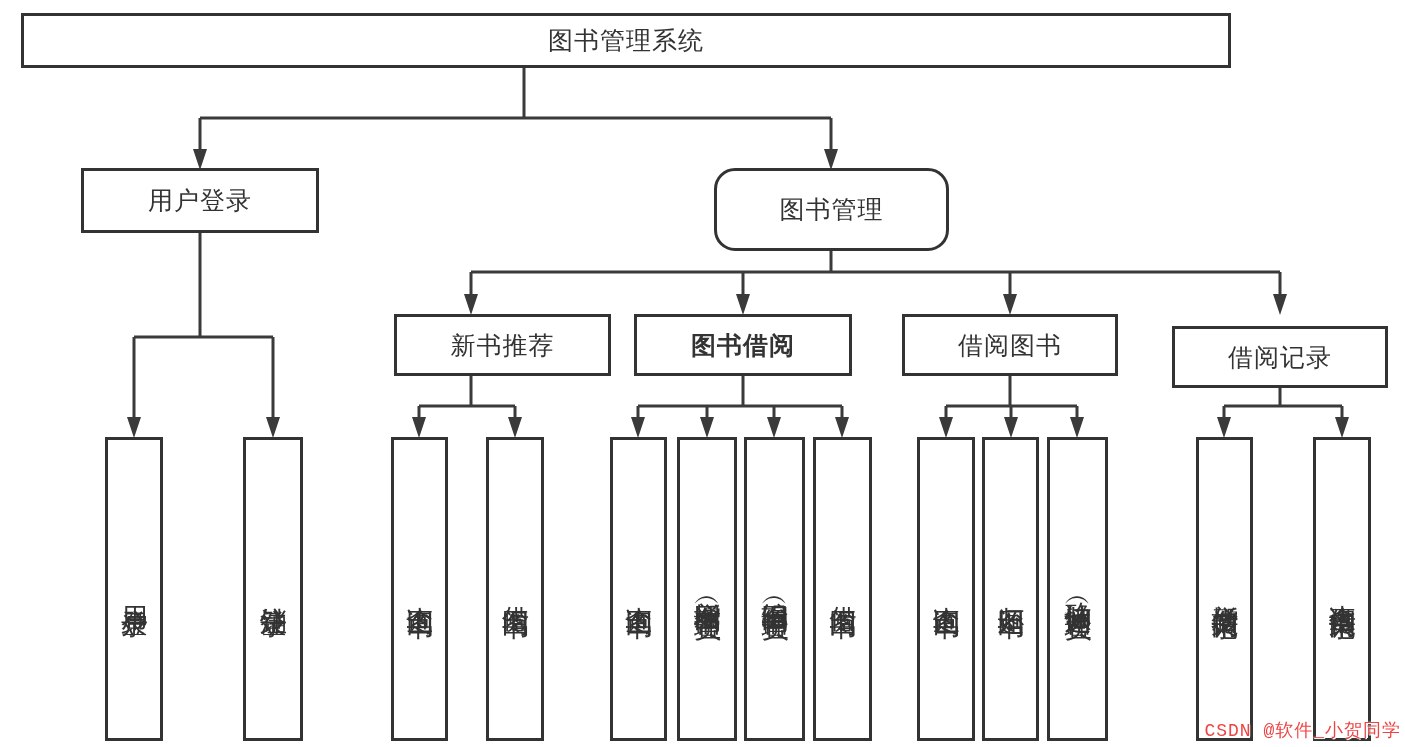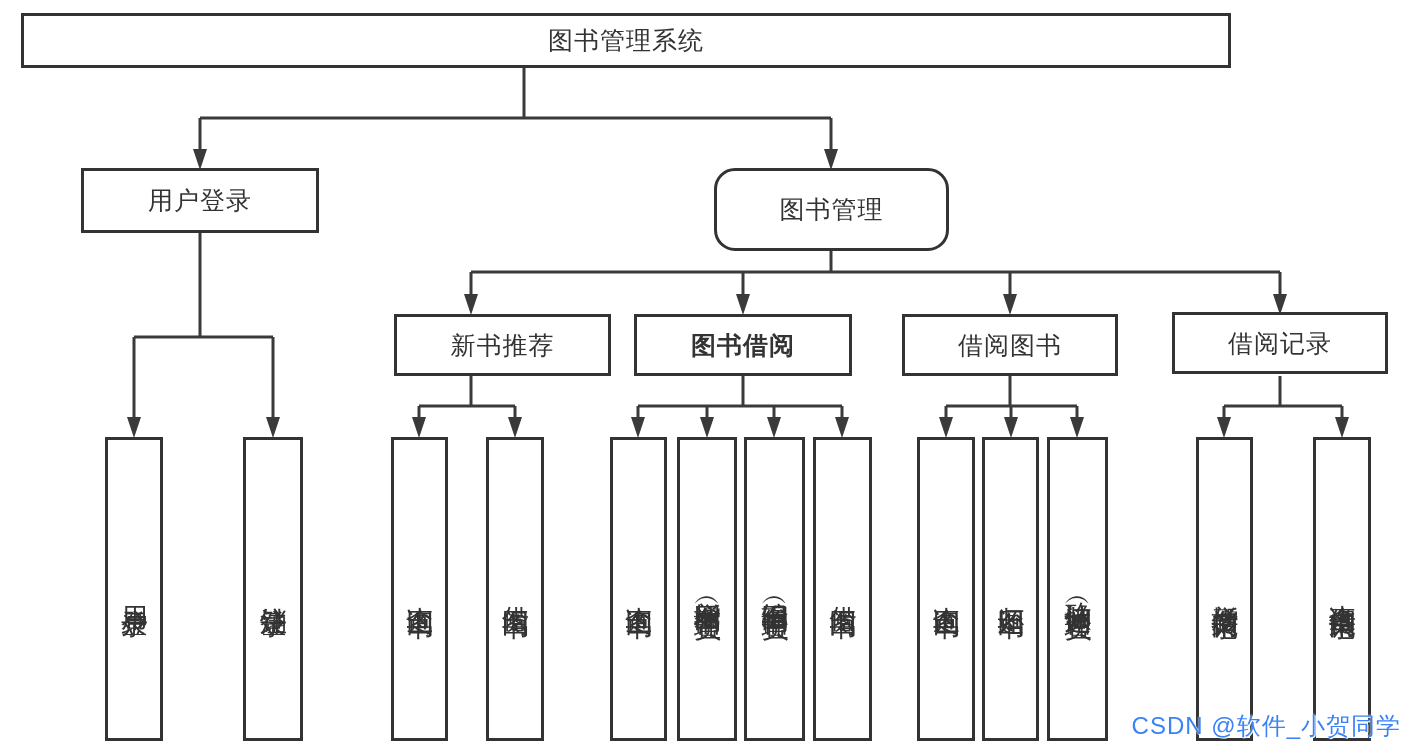--- a/index.html
+++ b/index.html
@@ -31,26 +31,27 @@
   .node.v span {
     writing-mode: vertical-rl;
     text-orientation: mixed;
     font-size: 27px;
     letter-spacing: 2px;
   }
   .watermark {
     position: absolute;
     right: 4px;
     bottom: 5px;
-    font-size: 24px;
+    font-size: 18px;
     letter-spacing: 1px;
-    color: #3b82f6;
+    color: #ef4444;
     text-shadow: 0 0 2px #ffffff, 1px 1px 0 #ffffff;
     z-index: 5;
     white-space: nowrap;
+    font-family: Liberation Mono, monospace;
   }
 </style>
 </head>
 <body>
 
 <div class="stage">
 
   <svg class="wires" viewBox="0 0 1405 747" xmlns="http://www.w3.org/2000/svg">
     <g stroke="#3a3a3a" stroke-width="3" fill="none">
 
@@ -104,21 +105,21 @@
 
   <div class="node h" style="left:363px; top:314px; width:217px; height:62px;margin-left:31px;">
     <span>新书推荐</span>
   </div>
   <div class="node h" style="left:634px; top:314px; width:218px; height:62px;font-weight:bold;">
     <span>图书借阅</span>
   </div>
   <div class="node h" style="left:902px; top:314px; width:216px; height:62px;">
     <span>借阅图书</span>
   </div>
-  <div class="node h" style="left:1172px; top:312px; width:216px; height:62px;">
+  <div class="node h" style="left:1172px; top:326px; width:216px; height:62px;">
     <span>借阅记录</span>
   </div>
 
   <div class="node v" style="left:105px; top:437px; width:58px; height:304px;">
     <span>用户登录</span>
   </div>
   <div class="node v" style="left:243px; top:437px; width:60px; height:304px;">
     <span>注销登录</span>
   </div>
 

